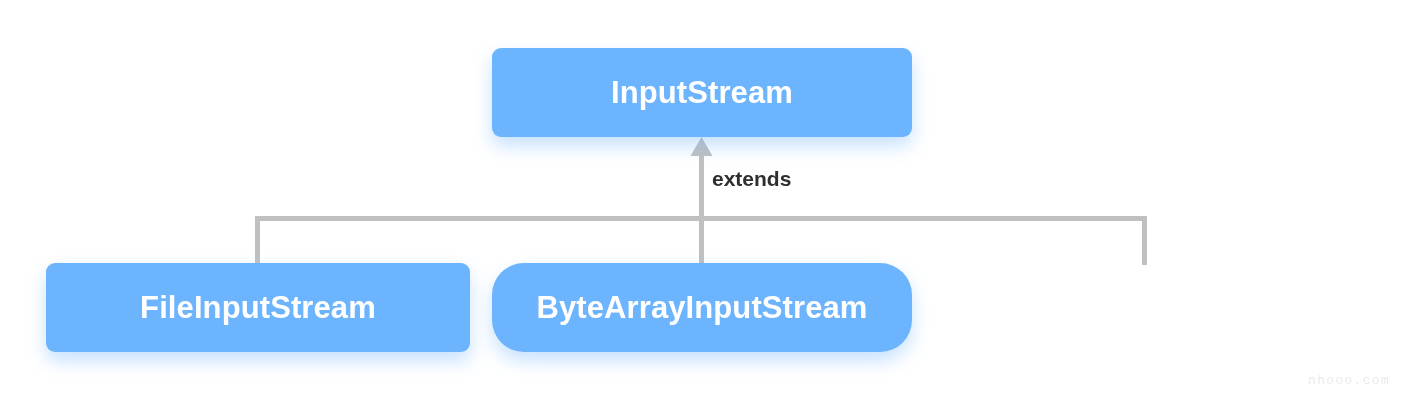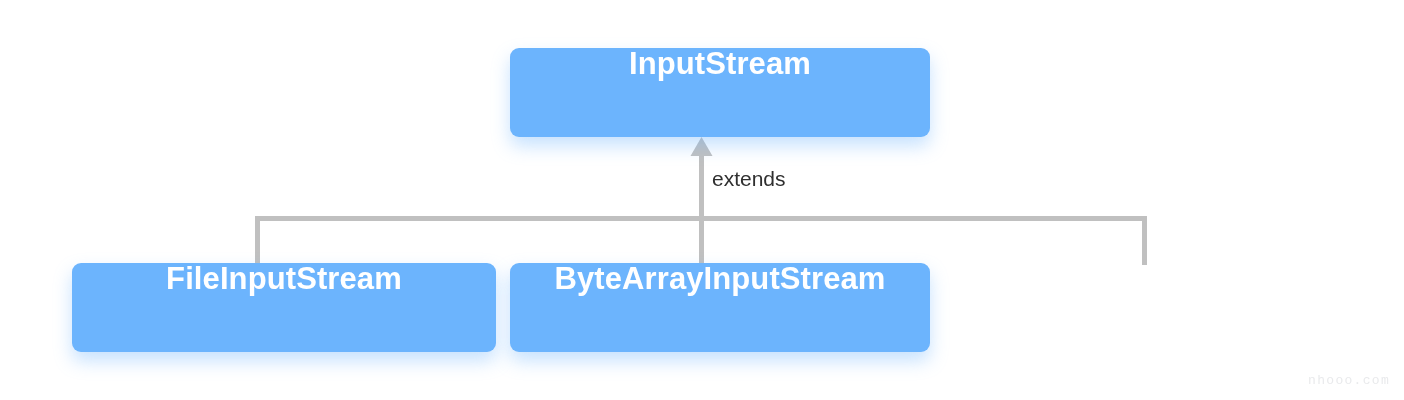--- a/index.html
+++ b/index.html
@@ -30,73 +30,74 @@
   }
 
   
   .class-box {
     position: absolute;
     z-index: 2;
     background: #6cb4fd;
     border-radius: 9px;
     box-shadow: 0 9px 18px rgba(108, 180, 253, 0.38);
     display: flex;
+    align-items: center;
     justify-content: center;
     box-sizing: border-box;
-    margin-left: 18px;
   }
   .class-box .class-label {
     color: #ffffff;
     font-weight: bold;
     letter-spacing: 0.1px;
     white-space: nowrap;
     line-height: 1;
   }
 
   
   #box-inputstream {
     left: 492px;
     top: 48px;
     width: 420px;
     height: 89px;
   }
   #box-inputstream .class-label { font-size: 31px; }
 
   #box-fileinputstream {
-    left: 54px;
+    left: 46px;
     top: 263px;
     width: 424px;
     height: 89px;
   }
   #box-fileinputstream .class-label { font-size: 31px; }
 
   #box-bytearrayinputstream {
     left: 492px;
     top: 263px;
     width: 420px;
     height: 89px;
+    border-radius: 32px;
   }
   #box-bytearrayinputstream .class-label { font-size: 31px; }
 
   #box-objectinputstream {
     left: 935px;
     top: 263px;
     width: 422px;
     height: 89px;
   }
   #box-objectinputstream .class-label { font-size: 31px; }
 
   
   #extends-label {
     position: absolute;
     z-index: 3;
     left: 712px;
     top: 168px;
     font-size: 21px;
-    font-weight: normal;
+    font-weight: bold;
     color: #2f2f2f;
     white-space: nowrap;
     line-height: 1;
   }
 
   
   #watermark {
     position: absolute;
     z-index: 3;
     right: 14px;

